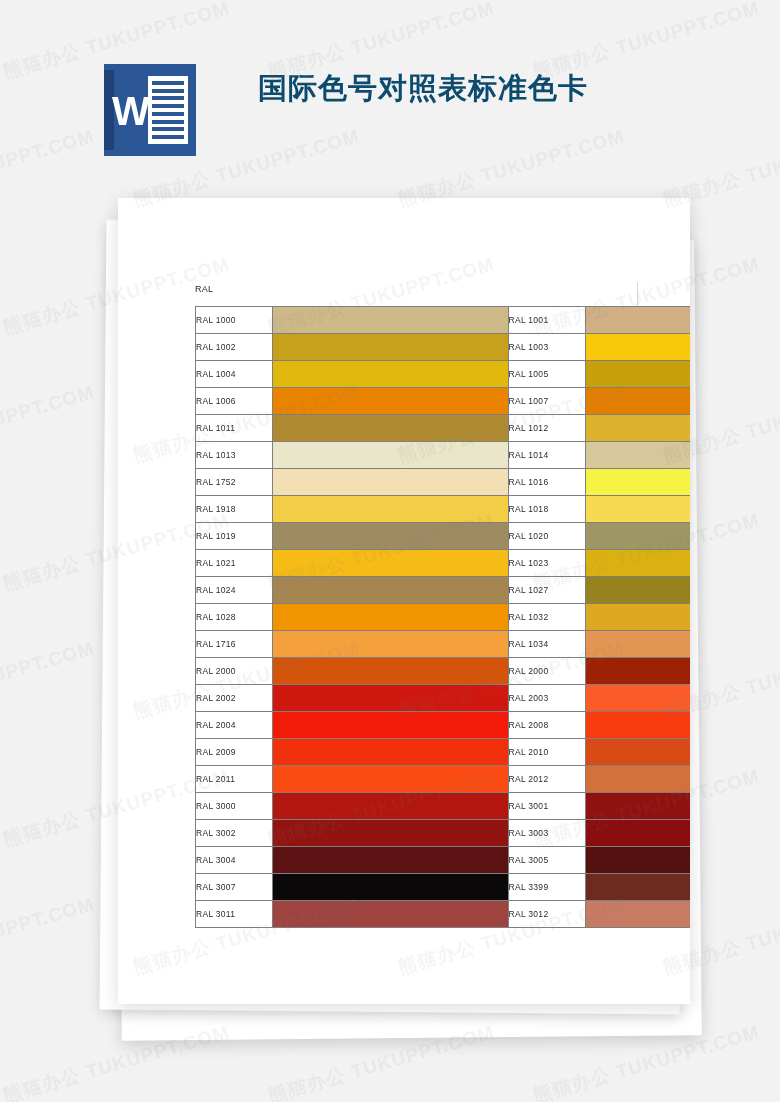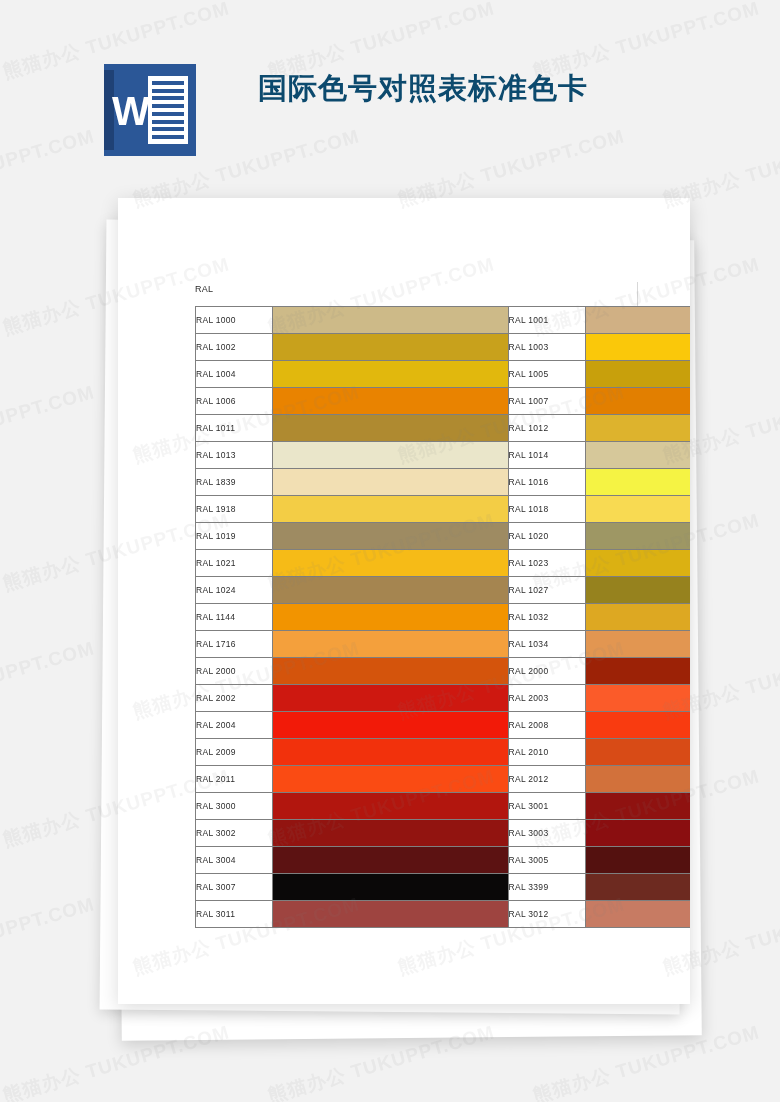--- a/index.html
+++ b/index.html
@@ -252,21 +252,21 @@
             <td class="lbl">RAL 1012</td>
             <td class="sw sw-right" style="background: rgb(221, 179, 45);"></td>
           </tr>
           <tr>
             <td class="lbl">RAL 1013</td>
             <td class="sw" style="background: rgb(234, 230, 202);"></td>
             <td class="lbl">RAL 1014</td>
             <td class="sw sw-right" style="background: rgb(214, 200, 154);"></td>
           </tr>
           <tr>
-            <td class="lbl">RAL 1839</td>
+            <td class="lbl">RAL 1752</td>
             <td class="sw" style="background: rgb(242, 223, 179);"></td>
             <td class="lbl">RAL 1016</td>
             <td class="sw sw-right" style="background: rgb(245, 243, 68);"></td>
           </tr>
           <tr>
             <td class="lbl">RAL 1918</td>
             <td class="sw" style="background: rgb(243, 205, 69);"></td>
             <td class="lbl">RAL 1018</td>
             <td class="sw sw-right" style="background: rgb(248, 218, 82);"></td>
           </tr>
@@ -282,21 +282,21 @@
             <td class="lbl">RAL 1023</td>
             <td class="sw sw-right" style="background: rgb(219, 177, 18);"></td>
           </tr>
           <tr>
             <td class="lbl">RAL 1024</td>
             <td class="sw" style="background: rgb(165, 133, 80);"></td>
             <td class="lbl">RAL 1027</td>
             <td class="sw sw-right" style="background: rgb(150, 130, 30);"></td>
           </tr>
           <tr>
-            <td class="lbl">RAL 1144</td>
+            <td class="lbl">RAL 1028</td>
             <td class="sw" style="background: rgb(242, 148, 0);"></td>
             <td class="lbl">RAL 1032</td>
             <td class="sw sw-right" style="background: rgb(221, 168, 34);"></td>
           </tr>
           <tr>
             <td class="lbl">RAL 1716</td>
             <td class="sw" style="background: rgb(244, 160, 60);"></td>
             <td class="lbl">RAL 1034</td>
             <td class="sw sw-right" style="background: rgb(226, 150, 81);"></td>
           </tr>

